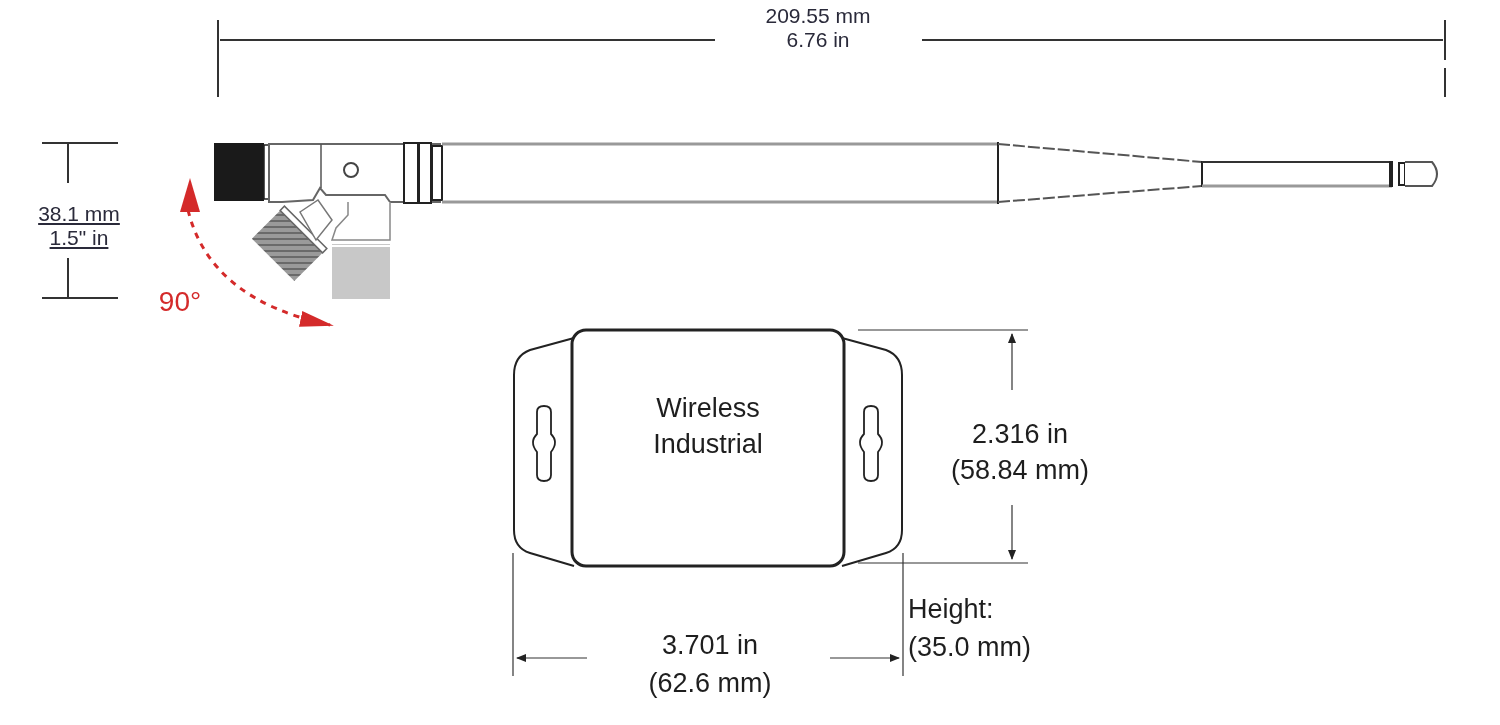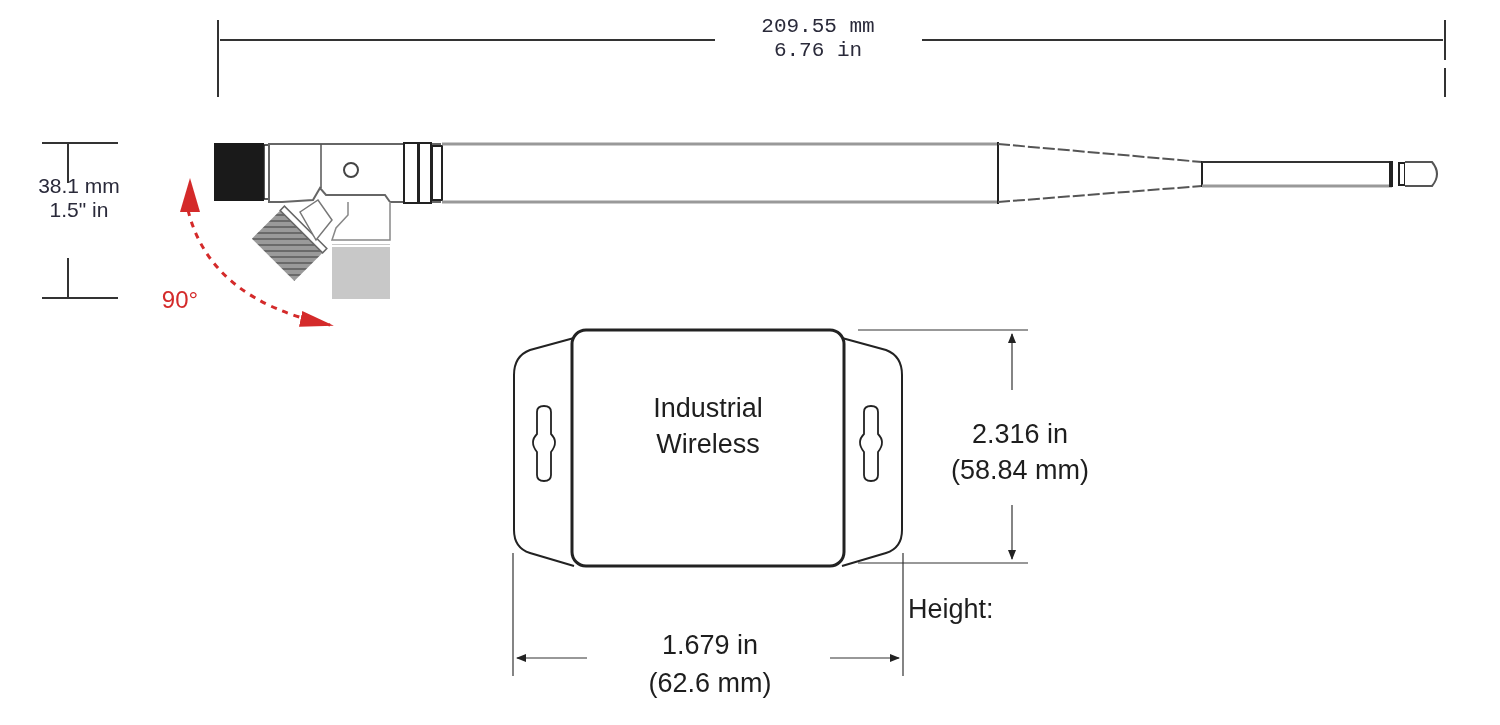--- a/index.html
+++ b/index.html
@@ -1,21 +1,21 @@
 <!DOCTYPE html>
 <html><head>
 <meta charset="utf-8">
 <style>
   html, body { margin: 0; padding: 0; background: #ffffff; }
   body { width: 1500px; height: 725px; position: relative; overflow: hidden; font-family: "Liberation Sans", sans-serif; }
   svg { position: absolute; left: 0; top: 0; }
   .lbl { position: absolute; color: #222222; text-align: center; white-space: nowrap; line-height: 1.15; }
   .small { font-size: 21px; color: #2a2a3a; }
   .big { font-size: 27px; color: #1e1e1e; }
-  .red { color: #d42a2a; font-size: 24px; }
+  .red { color: #d42a2a; font-size: 28px; }
   .left { text-align: left; }
 </style>
 </head>
 <body>
 
 <svg width="1500" height="725" viewBox="0 0 1500 725">
   <defs>
     <marker id="arrBlk" markerWidth="10" markerHeight="10" refX="9" refY="5" orient="auto" markerUnits="userSpaceOnUse">
       <path d="M0,1 L10,5 L0,9 Z" fill="#222"></path>
     </marker>
@@ -105,42 +105,43 @@
   </g>
 
   <g>
     <line x1="513" y1="553" x2="513" y2="676" stroke="#333" stroke-width="1.2"></line>
     <line x1="903" y1="553" x2="903" y2="676" stroke="#333" stroke-width="1.2"></line>
     <line x1="587" y1="658" x2="517" y2="658" stroke="#333" stroke-width="1.2" marker-end="url(#arrBlk)"></line>
     <line x1="830" y1="658" x2="899" y2="658" stroke="#333" stroke-width="1.2" marker-end="url(#arrBlk)"></line>
   </g>
 </svg>
 
-<div class="lbl small" style="left:718px; top:15px; width:200px;font-family:Liberation Mono, monospace;">
+<div class="lbl small" style="left:718px; top:4px; width:200px;">
   <div>209.55 mm</div>
   <div>6.76 in</div>
 </div>
 
-<div class="lbl small" style="left:14px; top:174px; width:130px;">
+<div class="lbl small" style="left:14px; top:202px; width:130px;text-decoration:underline;">
   <div>38.1 mm</div>
   <div>1.5" in</div>
 </div>
 
 <div class="lbl red" style="left:150px; top:286px; width:60px;">90°</div>
 
 <div class="lbl big" style="left:608px; top:390px; width:200px; line-height:36px;">
+  <div>Wireless</div>
   <div>Industrial</div>
-  <div>Wireless</div>
 </div>
 
 <div class="lbl big" style="left:930px; top:416px; width:180px; line-height:36px;">
   <div>2.316 in</div>
   <div>(58.84 mm)</div>
 </div>
 
 <div class="lbl big" style="left:620px; top:626px; width:180px; line-height:38px;">
-  <div>1.679 in</div>
+  <div>3.701 in</div>
   <div>(62.6 mm)</div>
 </div>
 
 <div class="lbl big left" style="left:908px; top:590px; width:180px; line-height:38px;">
   <div>Height:</div>
+  <div>(35.0 mm)</div>
 </div>
 
 </body></html>

